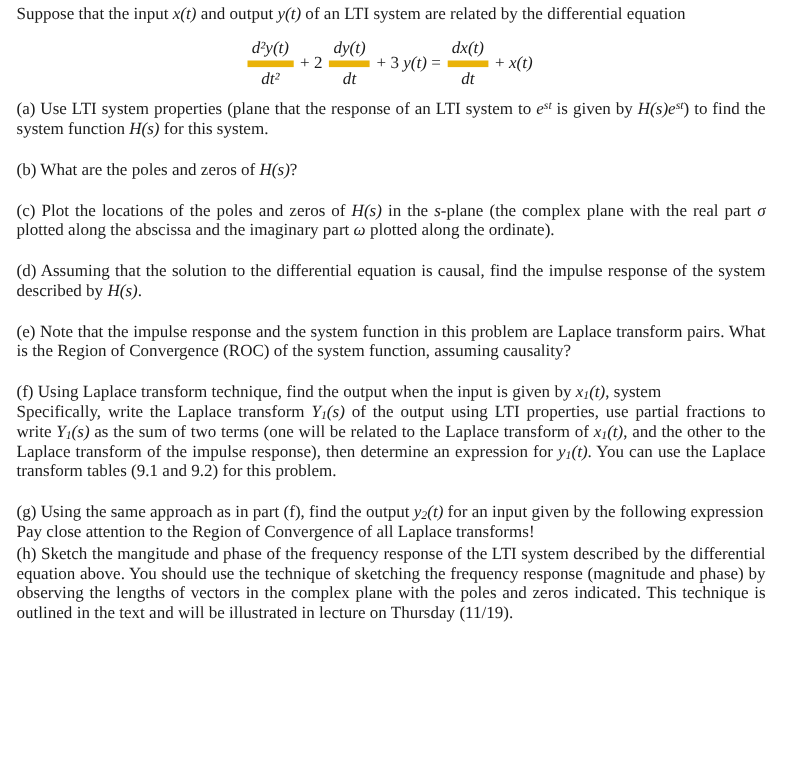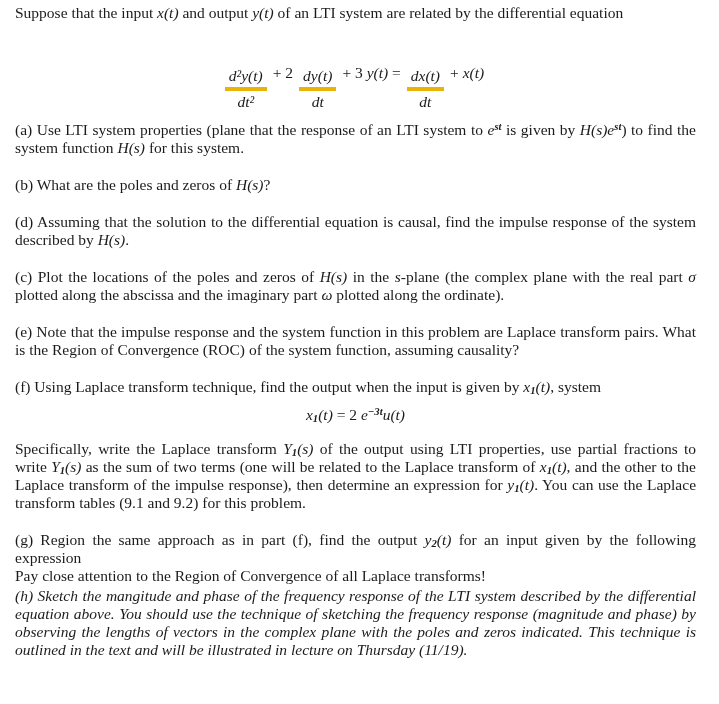--- a/index.html
+++ b/index.html
@@ -17,51 +17,49 @@
   }
   .page {
     padding: 4px 23px 0 15px;
   }
   p.para {
     margin: 0 0 19px 0;
     line-height: 18px;
     text-align: justify;
   }
   p.mb0 { margin-bottom: 0; }
-  p.mt2 { margin-top: 2px; font-style: italic; }
+  p.mt2 { margin-top: 2px; }
   .mi { font-style: italic; }
   sup.mi, sub.mi {
     font-size: 69%;
     font-style: italic;
     line-height: 0;
     vertical-align: baseline;
     position: relative;
-    font-weight: bold;
   }
   sup.mi { top: -0.45em; }
   sub.mi { top: 0.25em; }
   
   .eq-main {
     display: flex;
     justify-content: center;
     align-items: center;
     margin: 13px 0 10px 0;
     line-height: 1.15;
   }
   .frac {
     display: inline-flex;
     flex-direction: column;
     align-items: center;
     margin: 0 2px;
   }
   .frac .num {
     display: block;
     padding: 0 4px 2px 4px;
-    border-bottom: 4px solid #eab308;
-    margin-top: 32px;
+    border-bottom: 6px solid #eab308;
   }
   .frac .den {
     display: block;
     padding-top: 2px;
   }
   .eq-mid {
     margin: 0 4px;
     white-space: pre;
   }
   
@@ -95,32 +93,31 @@
       <span class="num mi">dx(t)</span>
       <span class="den mi">dt</span>
     </span>
     <span class="eq-mid"><span>+ </span><span class="mi">x(t)</span></span>
   </div>
 
   <p class="para"><span>(a) Use LTI system properties (plane that the response of an LTI system to </span><span class="mi">e</span><sup class="mi">st</sup><span> is given by </span><span class="mi">H(s)e</span><sup class="mi">st</sup><span>) to find the system function </span><span class="mi">H(s)</span><span> for this system.</span></p>
 
   <p class="para"><span>(b) What are the poles and zeros of </span><span class="mi">H(s)</span><span>?</span></p>
 
+  <p class="para"><span>(c) Plot the locations of the poles and zeros of </span><span class="mi">H(s)</span><span> in the </span><span class="mi">s</span><span>-plane (the complex plane with the real part </span><span class="mi">σ</span><span> plotted along the abscissa and the imaginary part </span><span class="mi">ω</span><span> plotted along the ordinate).</span></p>
+
   <p class="para"><span>(d) Assuming that the solution to the differential equation is causal, find the impulse response of the system described by </span><span class="mi">H(s)</span><span>.</span></p>
-
-  <p class="para"><span>(c) Plot the locations of the poles and zeros of </span><span class="mi">H(s)</span><span> in the </span><span class="mi">s</span><span>-plane (the complex plane with the real part </span><span class="mi">σ</span><span> plotted along the abscissa and the imaginary part </span><span class="mi">ω</span><span> plotted along the ordinate).</span></p>
 
   <p class="para"><span>(e) Note that the impulse response and the system function in this problem are Laplace transform pairs. What is the Region of Convergence (ROC) of the system function, assuming causality?</span></p>
 
   <p class="para mb0"><span>(f) Using Laplace transform technique, find the output when the input is given by </span><span class="mi">x</span><sub class="mi">1</sub><span class="mi">(t)</span><span>, system</span></p>
 
-  <div class="eq-display"><span class="mi">x</span><sub class="mi">1</sub><span class="mi">(t)</span><span> = 2 </span><span class="mi">e</span><sup class="mi">−3t</sup><span class="mi">u(t)</span></div>
 
   <p class="para"><span>Specifically, write the Laplace transform </span><span class="mi">Y</span><sub class="mi">1</sub><span class="mi">(s)</span><span> of the output using LTI properties, use partial fractions to write </span><span class="mi">Y</span><sub class="mi">1</sub><span class="mi">(s)</span><span> as the sum of two terms (one will be related to the Laplace transform of </span><span class="mi">x</span><sub class="mi">1</sub><span class="mi">(t)</span><span>, and the other to the Laplace transform of the impulse response), then determine an expression for </span><span class="mi">y</span><sub class="mi">1</sub><span class="mi">(t)</span><span>. You can use the Laplace transform tables (9.1 and 9.2) for this problem.</span></p>
 
-  <p class="para mb0"><span>(g) Region the same approach as in part (f), find the output </span><span class="mi">y</span><sub class="mi">2</sub><span class="mi">(t)</span><span> for an input given by the following expression</span></p>
+  <p class="para mb0"><span>(g) Using the same approach as in part (f), find the output </span><span class="mi">y</span><sub class="mi">2</sub><span class="mi">(t)</span><span> for an input given by the following expression</span></p>
 
 
   <p class="para mb0"><span>Pay close attention to the Region of Convergence of all Laplace transforms!</span></p>
 
   <p class="para mt2"><span>(h) Sketch the mangitude and phase of the frequency response of the LTI system described by the differential equation above. You should use the technique of sketching the frequency response (magnitude and phase) by observing the lengths of vectors in the complex plane with the poles and zeros indicated. This technique is outlined in the text and will be illustrated in lecture on Thursday (11/19).</span></p>
 
 </div>
 
 </body></html>

